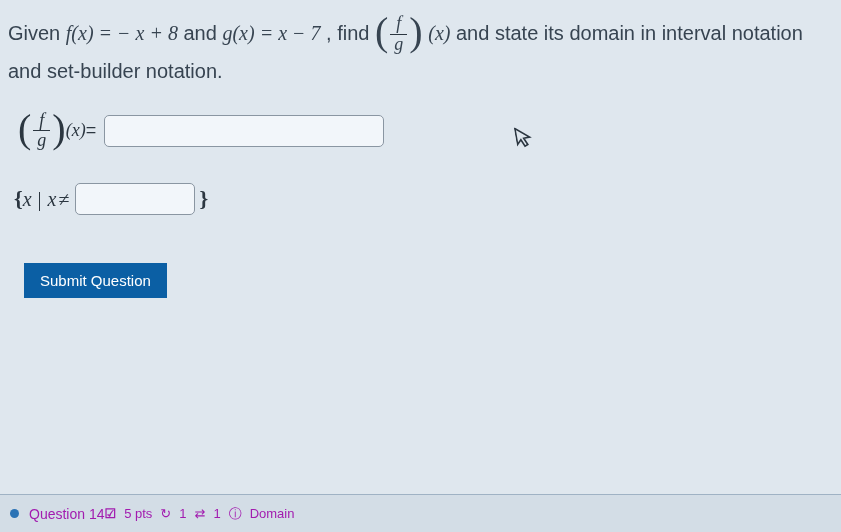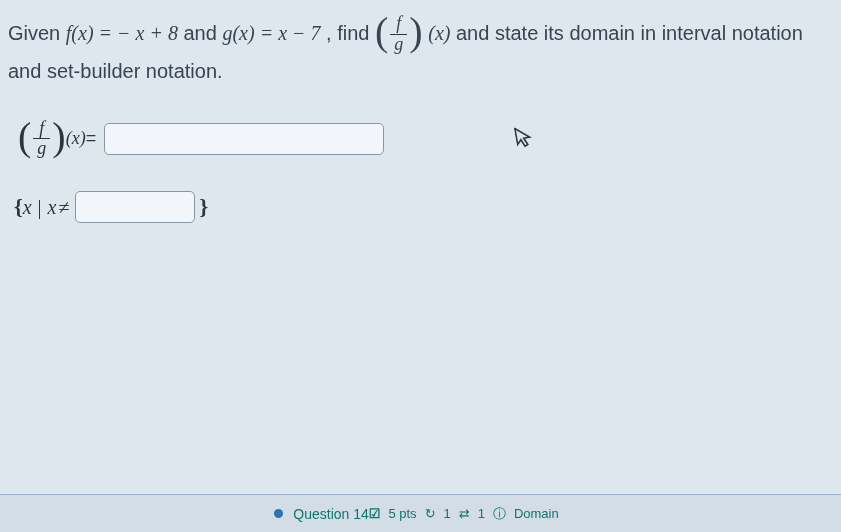--- a/index.html
+++ b/index.html
@@ -10,21 +10,21 @@
   font-family: Arial, Helvetica, sans-serif;
   color: #2b3640;
   overflow: hidden;
   position: relative;
 }
 .content { padding: 14px 0 0 8px; }
 .problem-text {
   font-size: 20px;
   line-height: 1.6;
   color: #374451;
-  margin-bottom: 32px;
+  margin-bottom: 24px;
   max-width: 820px;
 }
 .math-italic { font-style: italic; font-family: Georgia, 'Times New Roman', serif; }
 .frac {
   display: inline-block;
   text-align: center;
   vertical-align: middle;
   font-family: Georgia, 'Times New Roman', serif;
   font-style: italic;
   font-size: 18px;
@@ -79,24 +79,24 @@
 .footer {
   position: absolute;
   bottom: 0;
   left: 0;
   width: 100%;
   height: 38px;
   border-top: 1px solid #9fb2c4;
   background: #d3dde6;
   display: flex;
   align-items: center;
-  justify-content: center;
+  justify-content: flex-start;
   padding: 0 18px 0 10px;
   font-size: 14px;
-  color: #0f766e;
+  color: #a21caf;
 }
 .footer-left { display: flex; align-items: center; }
 .dot { width: 9px; height: 9px; border-radius: 50%; background: #2b73b5; margin-right: 10px; }
 .footer-right { display: flex; align-items: center; gap: 8px; font-size: 13px; }
 .footer-right .icon { display: inline-flex; align-items: center; }
 .check { font-weight: bold; }
 .cursor-arrow {
   position: absolute;
   left: 516px;
   top: 126px;
@@ -141,20 +141,21 @@
       <span class="brace">{</span>
       <span>x</span>
       <span class="pipe">|</span>
       <span>x</span>
       <span class="neq">≠</span>
       <input class="input-box input-sm" value="" style="">
       <span class="brace">}</span>
     </div>
   </div>
 
+  <button class="submit-btn">Submit Question</button>
 </div>
 
 <div class="cursor-arrow">
   <svg width="18" height="22" viewBox="0 0 18 22">
       <path d="M1 1 L1 17 L5 13 L8 20 L11 19 L8 12 L14 12 Z" fill="none" stroke="#2b3640" stroke-width="1.6"></path>
     </svg>
 </div>
 
 <div class="footer">
   <div class="footer-left">

